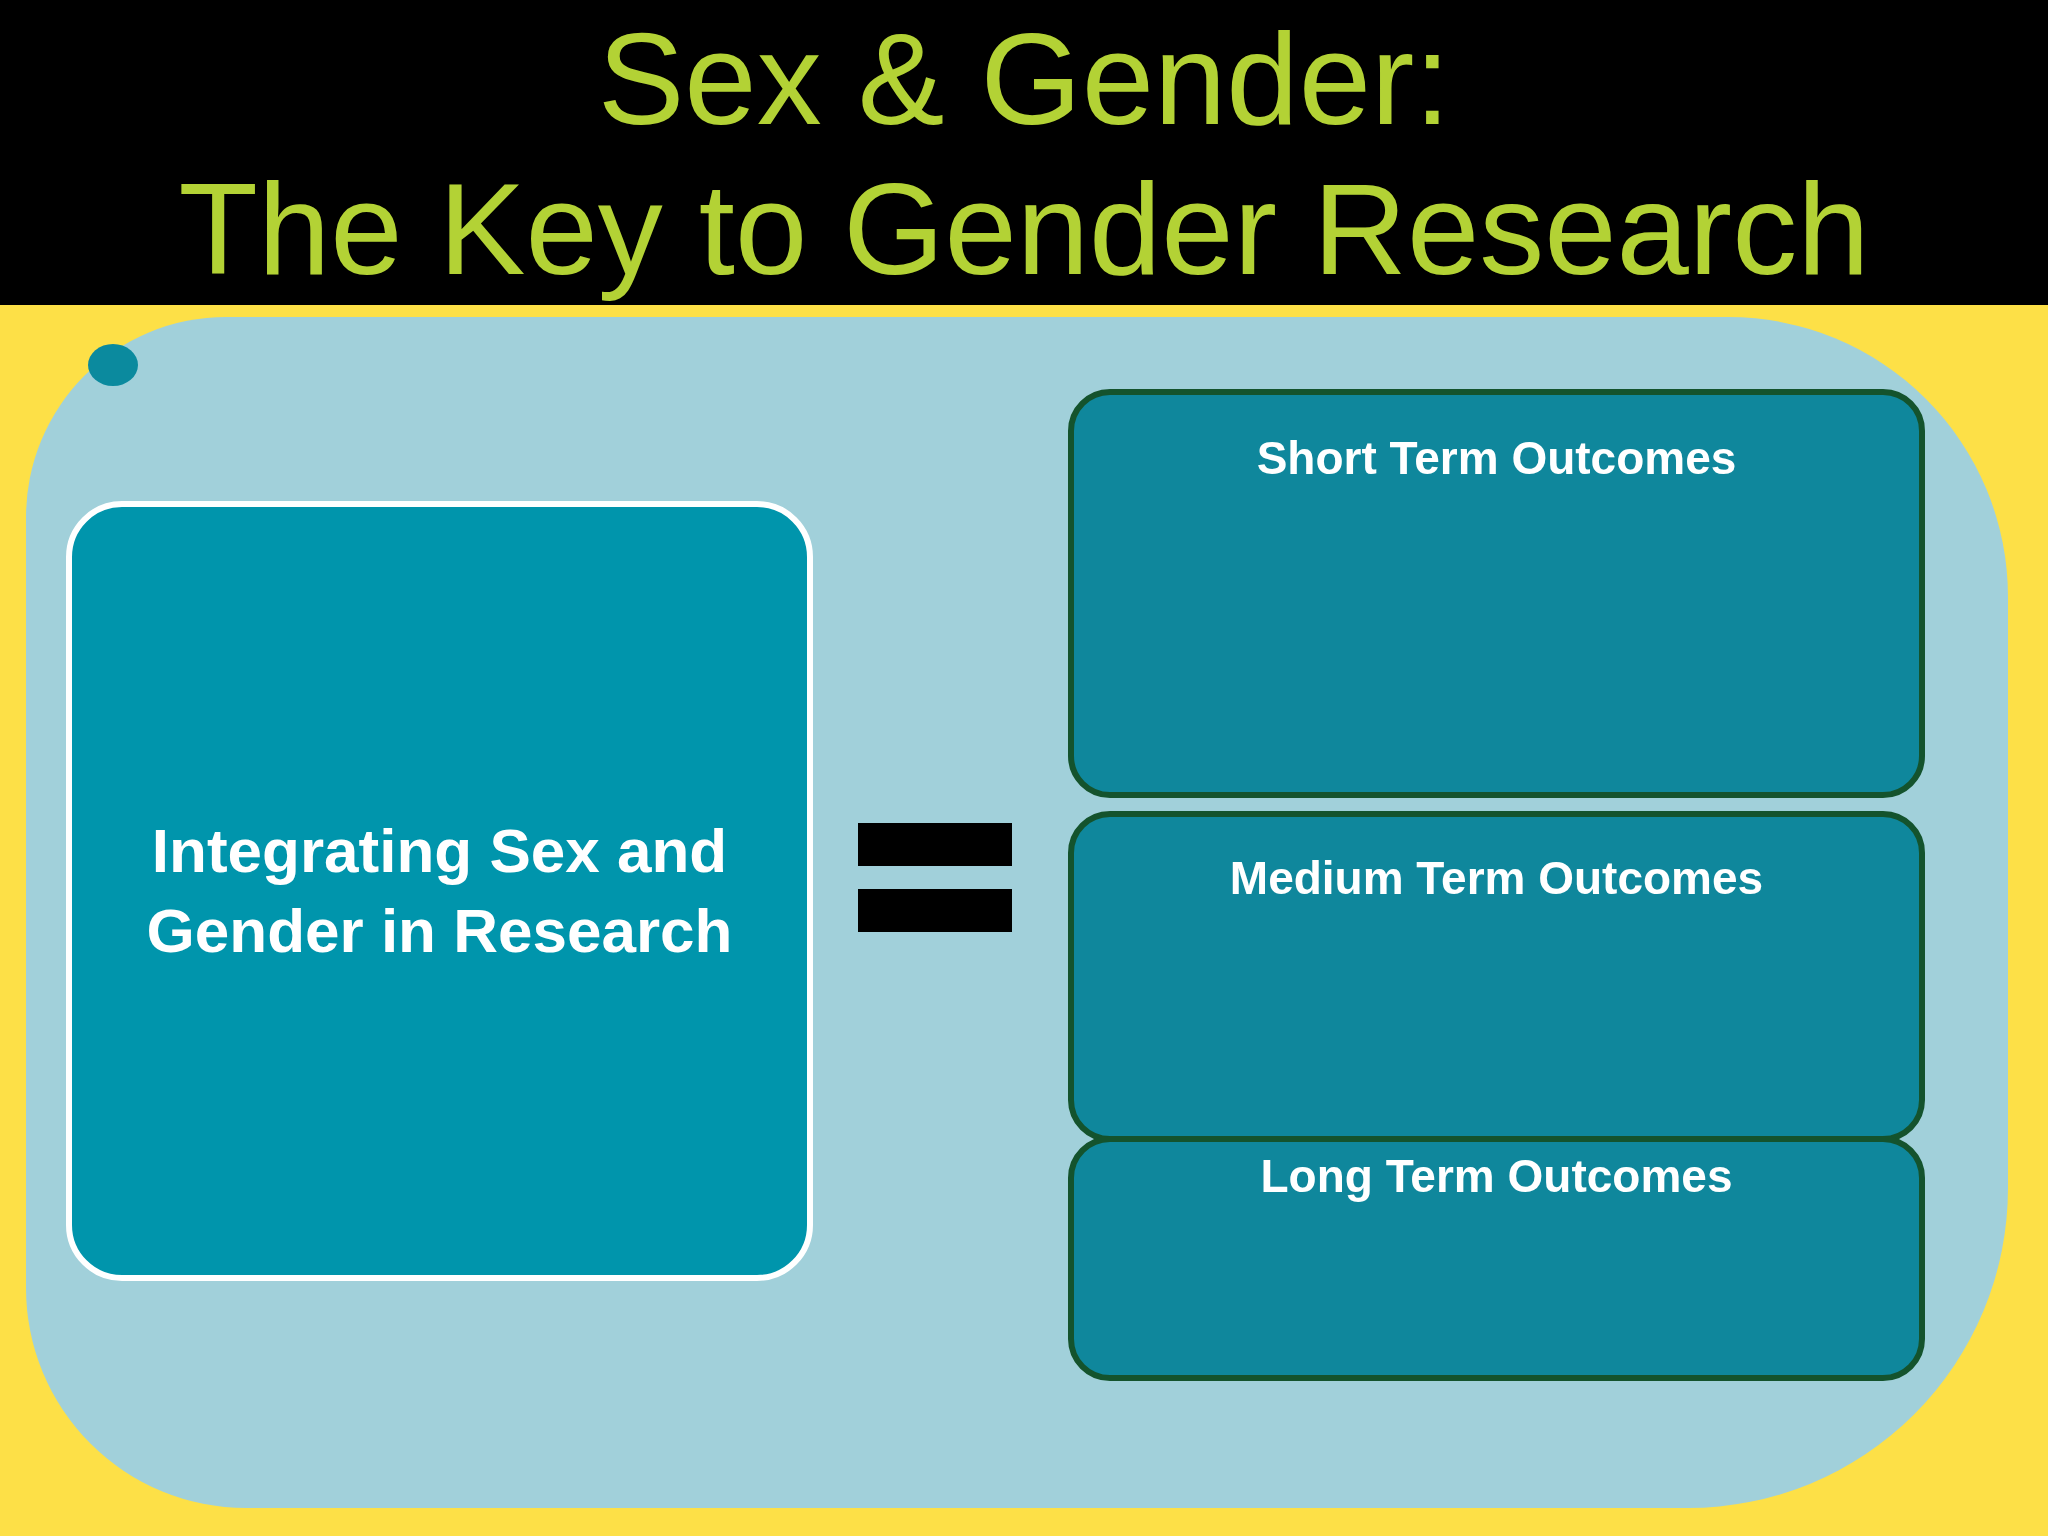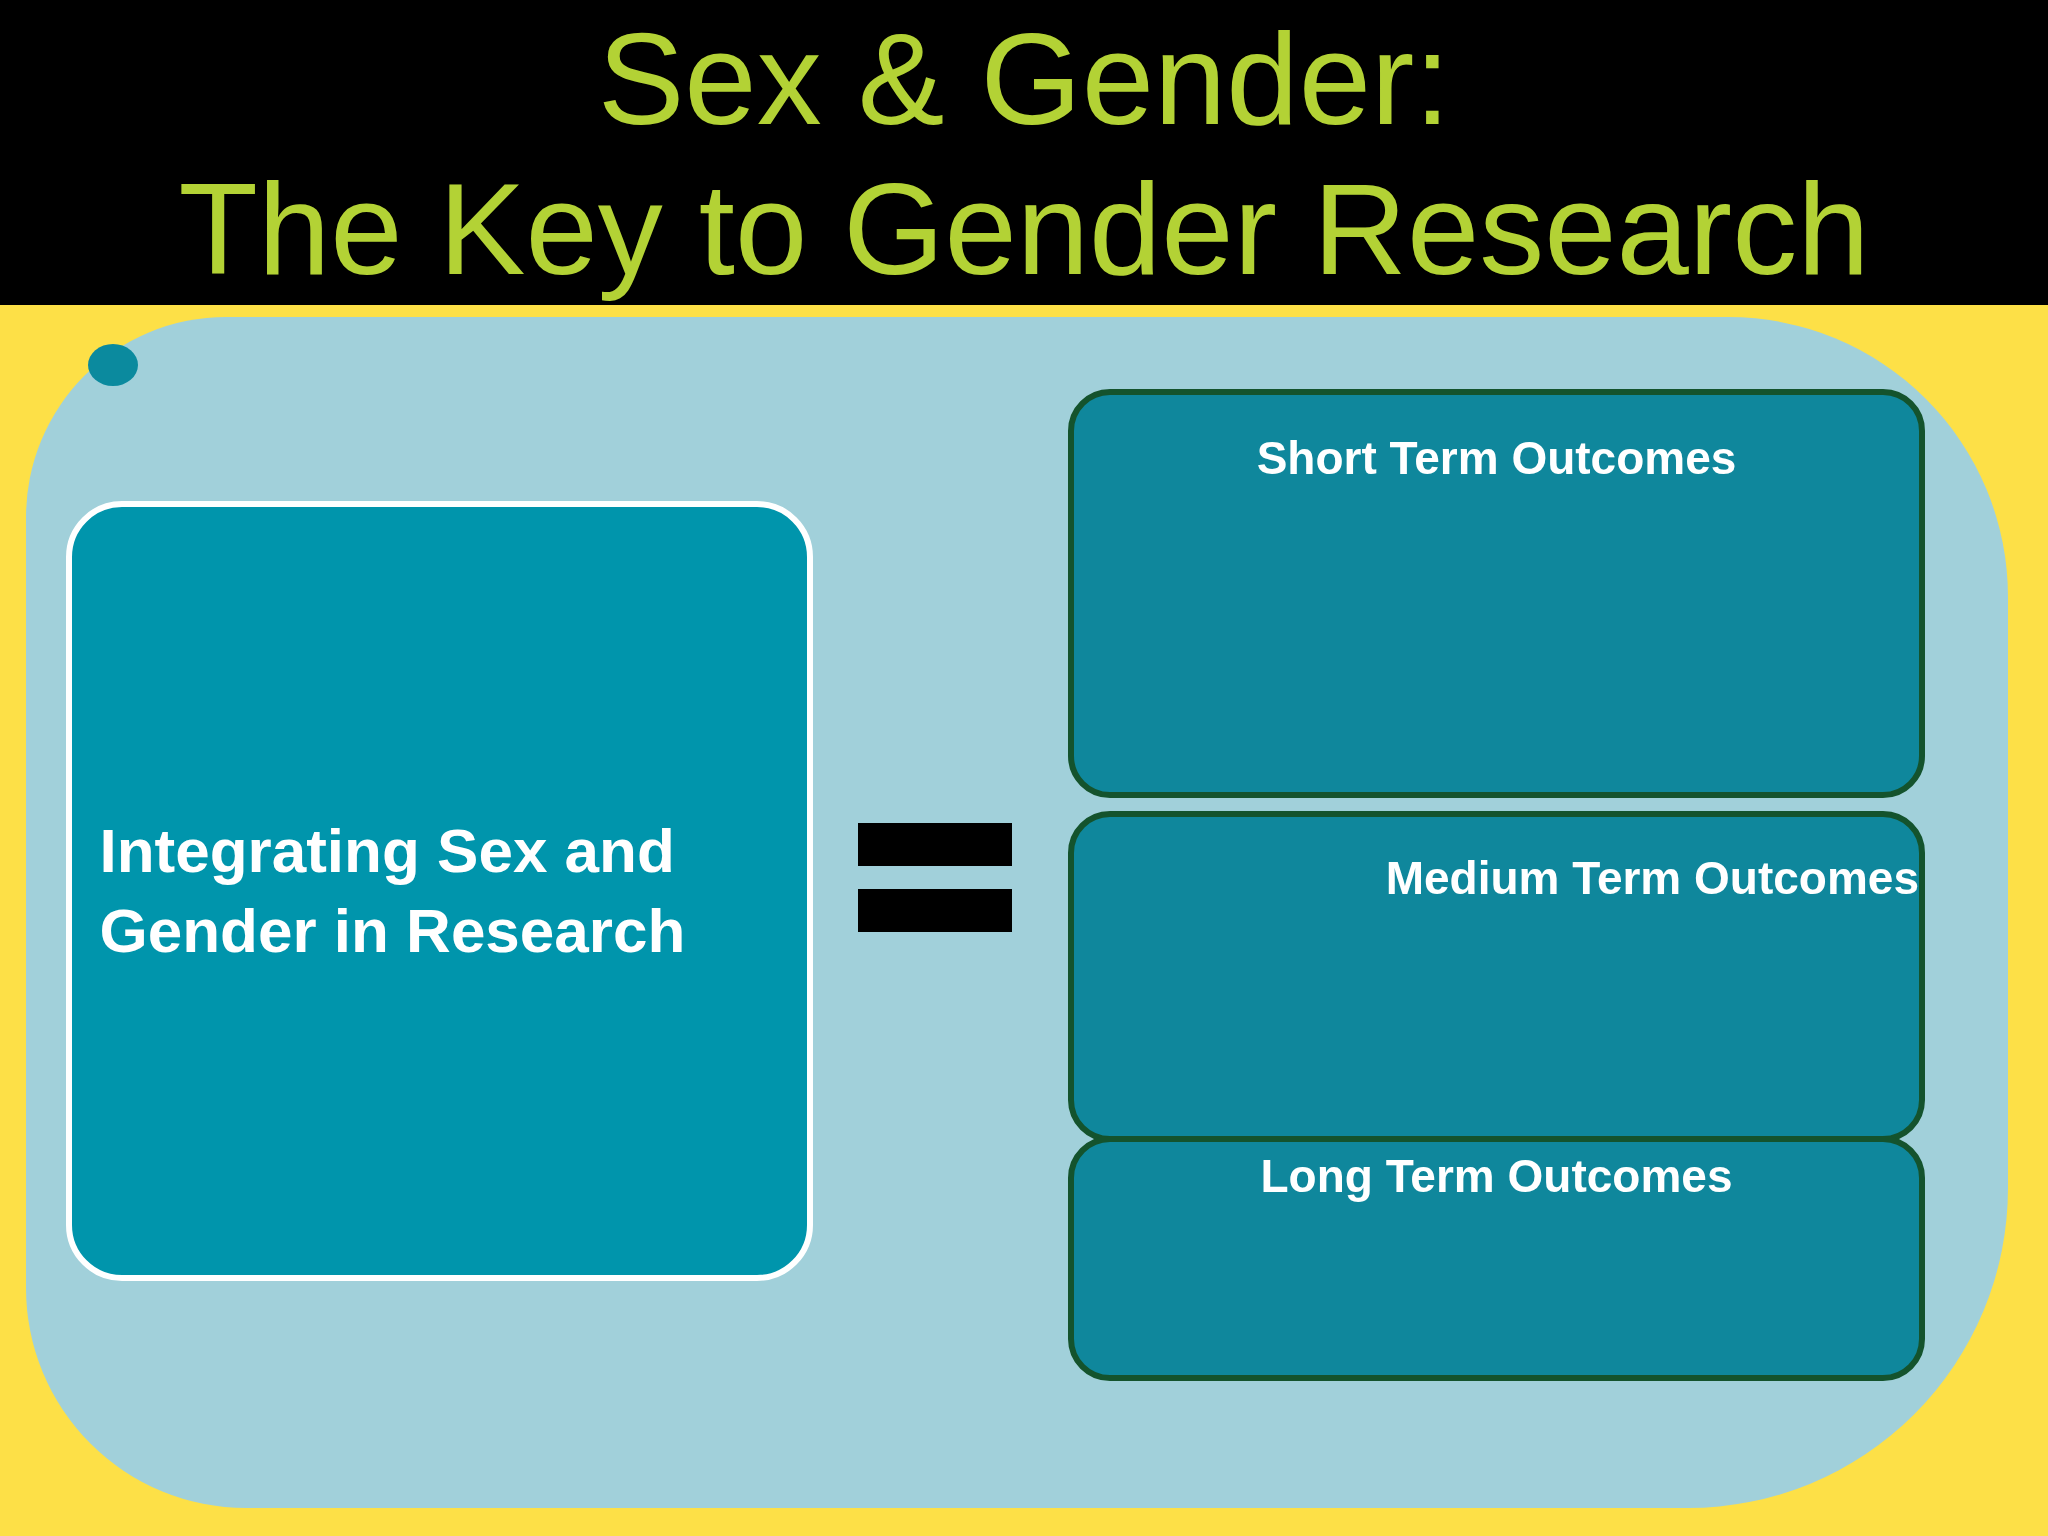--- a/index.html
+++ b/index.html
@@ -64,21 +64,21 @@
     background: #0095ac;
     border: 6px solid #ffffff;
     border-radius: 56px;
     display: flex;
     align-items: center;
     justify-content: center;
     z-index: 4;
   }
   .left-box-label {
     width: 680px;
-    text-align: left;
+    text-align: center;
     color: #ffffff;
     font-weight: bold;
     font-size: 62px;
     line-height: 80px;
   }
 
   
   .equals {
     position: absolute;
     left: 858px; top: 823px;
@@ -97,21 +97,21 @@
     width: 857px;
     box-sizing: border-box;
     background: #0f879c;
     border: 6px solid #14532d;
     border-radius: 42px;
     color: #ffffff;
     text-align: center;
     z-index: 4;
   }
   .outcome-box.short  { top: 389px;  height: 409px; padding-top: 36px; }
-  .outcome-box.medium { top: 811px;  height: 331px; padding-top: 34px; text-align: right; }
+  .outcome-box.medium { top: 811px;  height: 331px; padding-top: 34px; }
   .outcome-box.long   { top: 1136px; height: 245px; padding-top: 7px; }
   .outcome-title {
     font-weight: bold;
     font-size: 46px;
     line-height: 54px;
   }
   .outcome-body {
     margin: 12px auto 0 auto;
     width: 830px;
     font-size: 42px;

